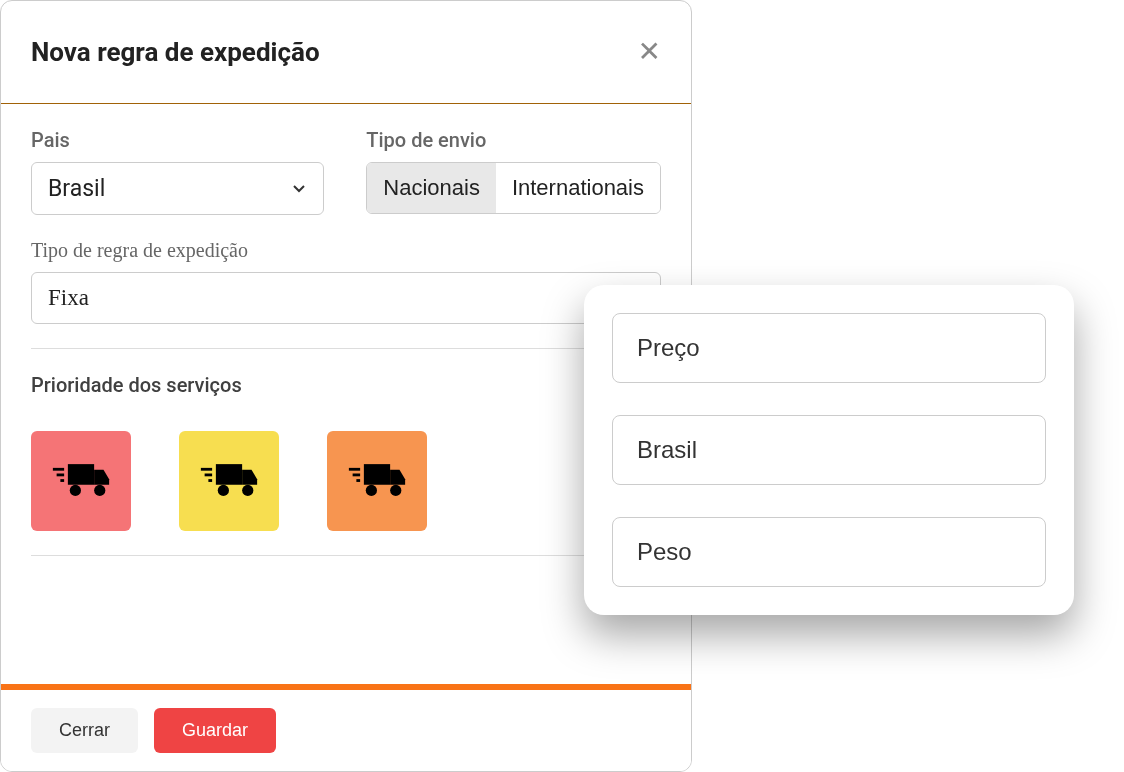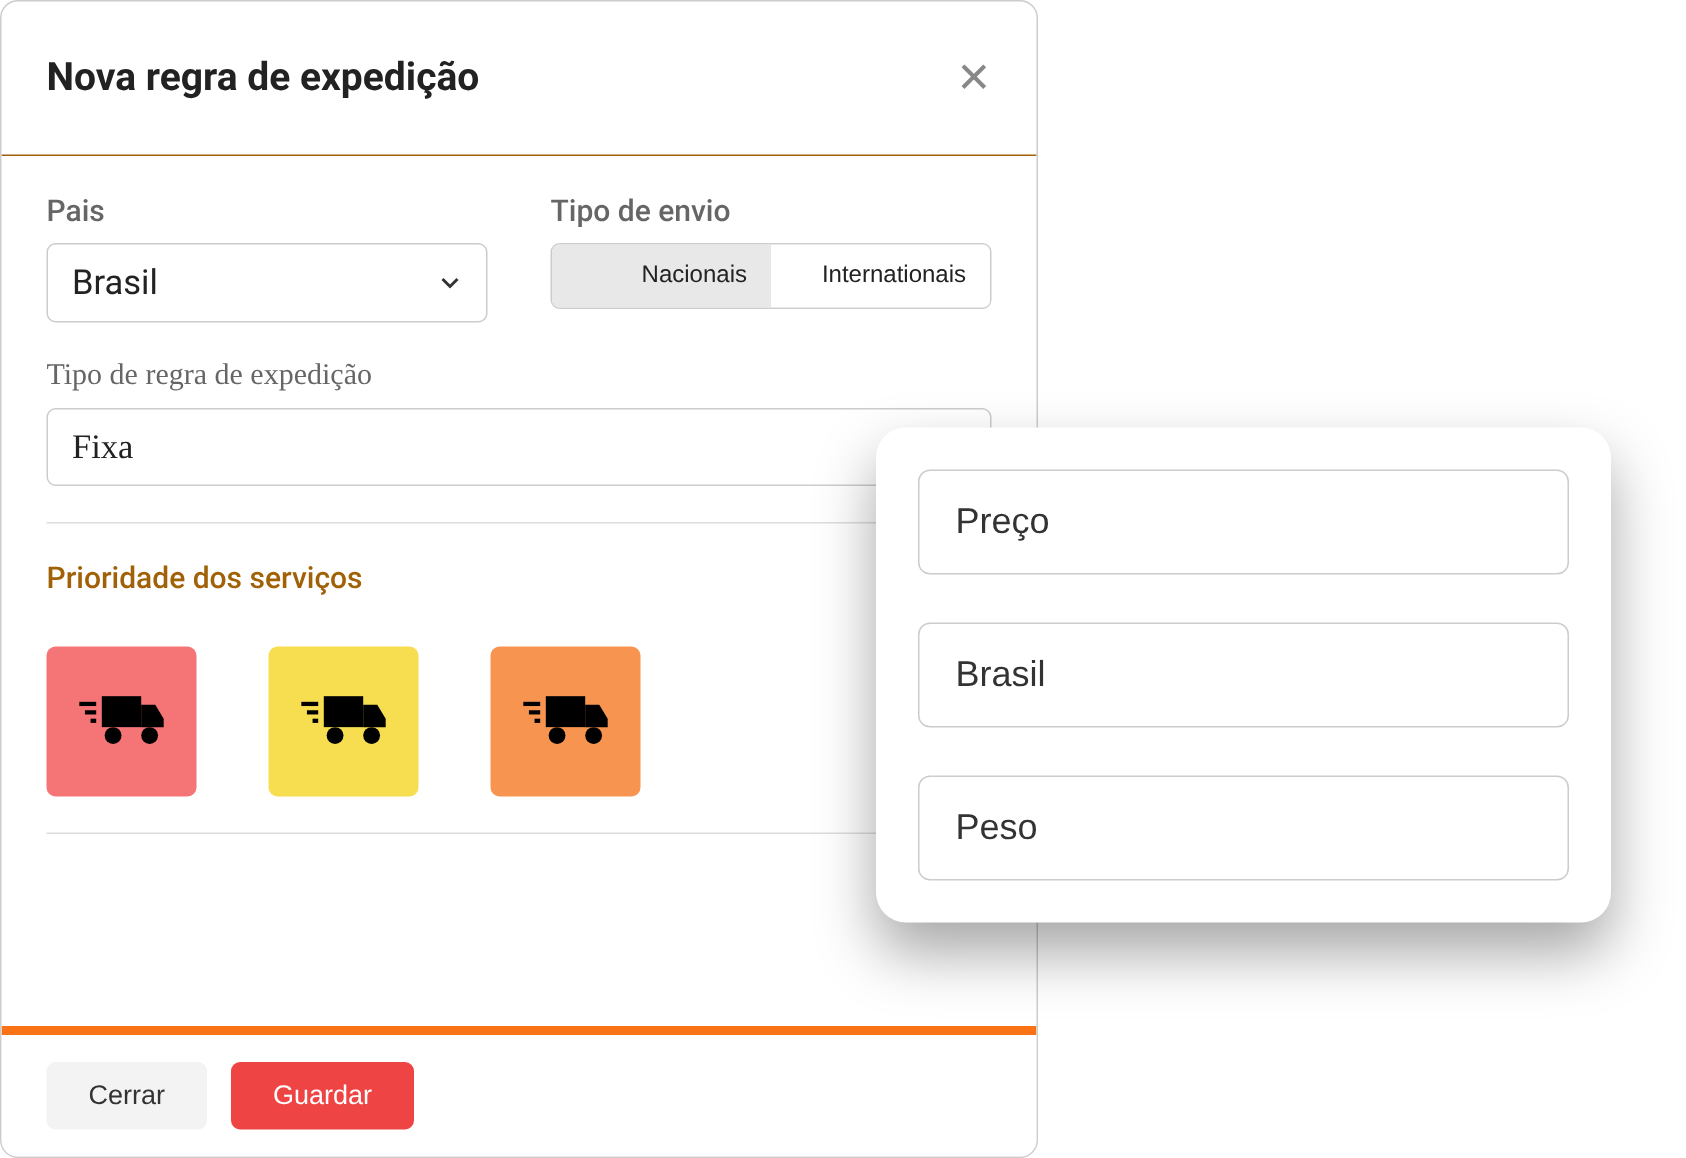--- a/index.html
+++ b/index.html
@@ -69,39 +69,39 @@
     .chevron { color: #444; }
     .toggle-group {
       display: flex;
       border: 1px solid #ccc;
       border-radius: 6px;
       overflow: hidden;
     }
     .toggle-option {
       flex: 1;
       padding: 12px 16px;
-      font-size: 16px;
-      text-align: right;
+      font-size: 22px;
+      text-align: left;
       background: #fff;
       color: #222;
       cursor: pointer;
       border: none;
     }
     .toggle-option.active {
       background: #e8e8e8;
     }
     .full-width { width: 100%; }
     .divider {
       border: none;
       border-top: 1px solid #ddd;
       margin: 10px 0 24px 0;
     }
     .section-label {
       font-size: 20px;
-      color: #a16207;
+      color: #404040;
       font-weight: 500;
       margin-bottom: 34px;
       display: block;
     }
     .service-row { display: flex; gap: 48px; margin-bottom: 24px; }
     .service-card {
       width: 100px;
       height: 100px;
       border-radius: 6px;
       display: flex;

